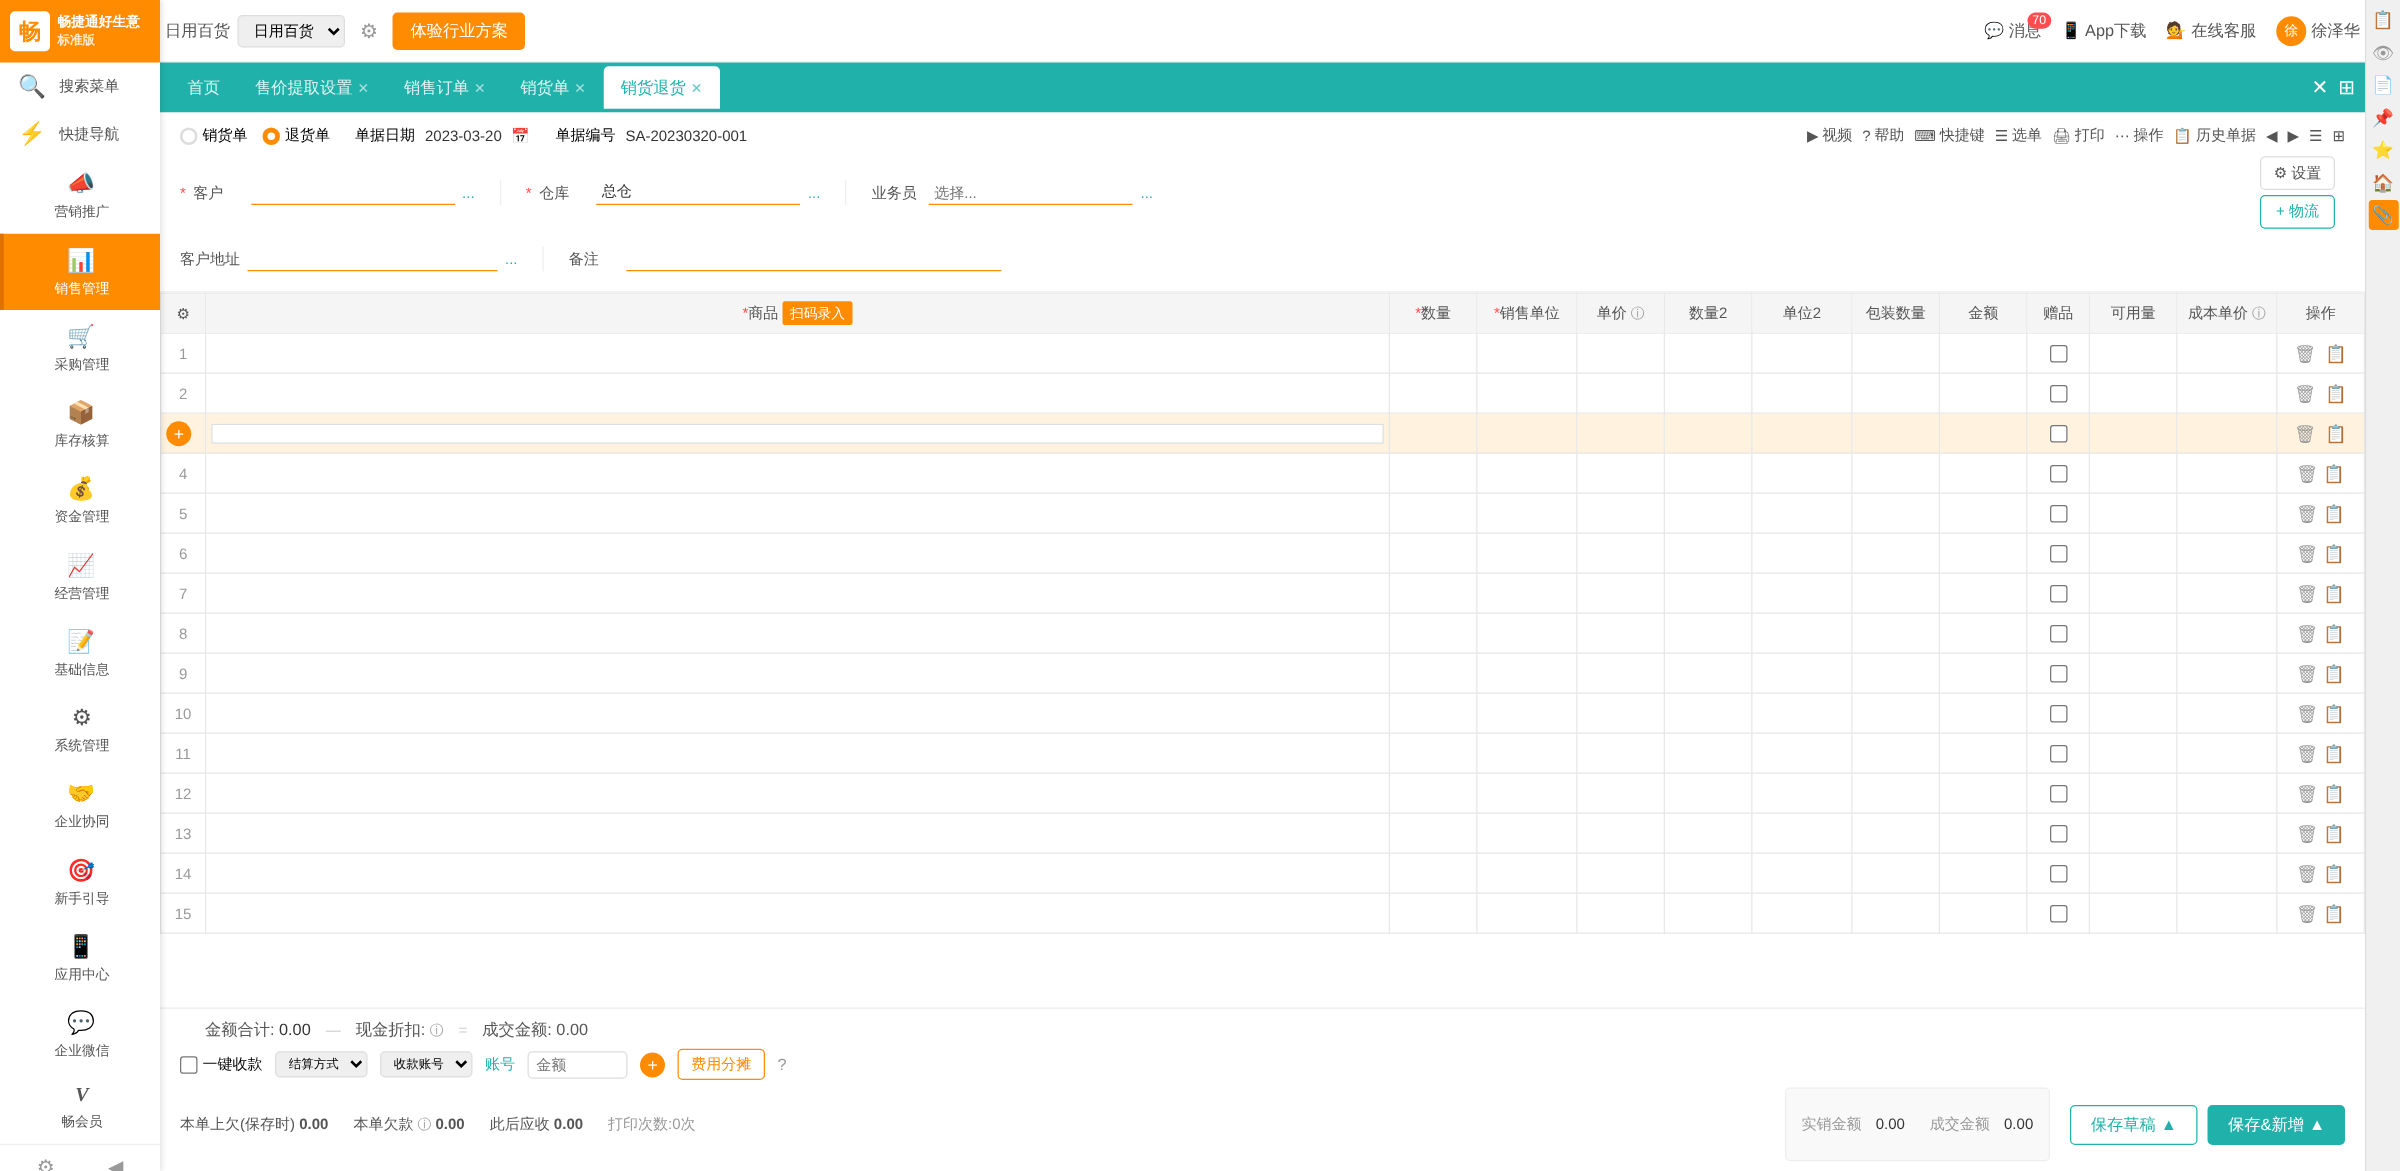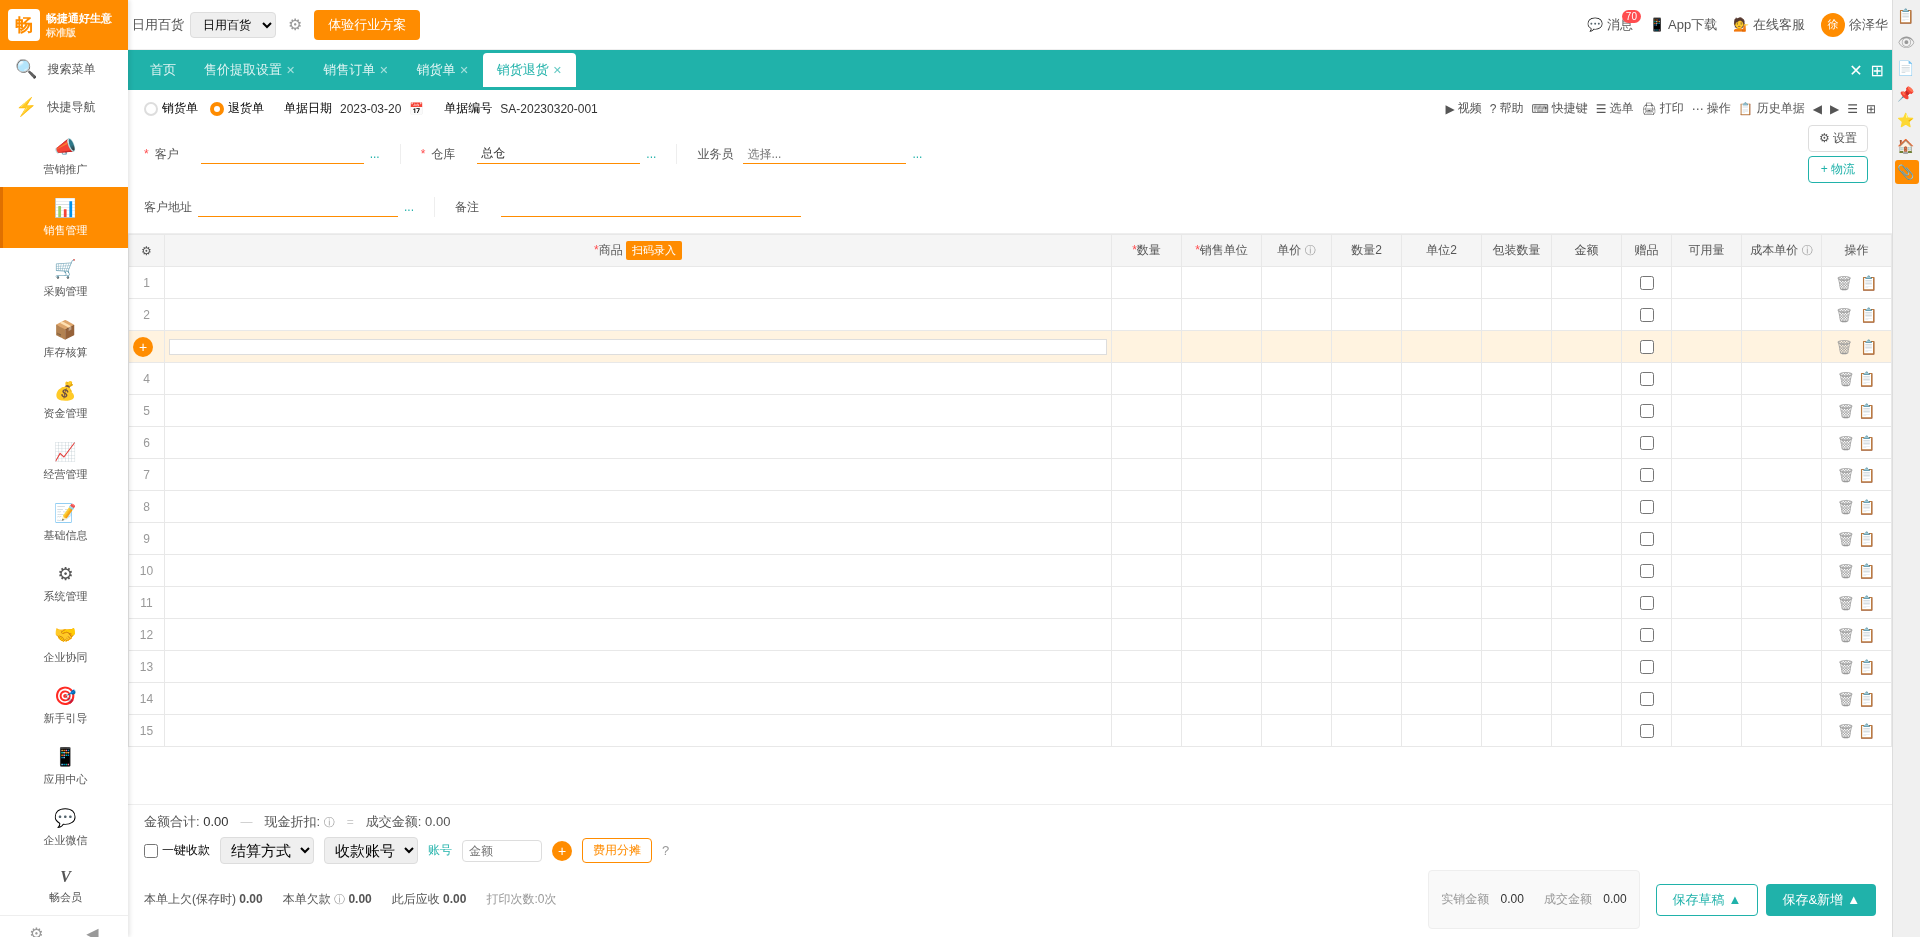--- a/index.html
+++ b/index.html
@@ -90,31 +90,31 @@
     .col-ops { width: 70px; }
     .checkbox-cell { display: flex; align-items: center; justify-content: center; }
     input[type="checkbox"] { width: 14px; height: 14px; }
     .row-add-btn { width: 20px; height: 20px; border-radius: 50%; background: #ff8c00; color: white; display: flex; align-items: center; justify-content: center; cursor: pointer; font-size: 14px; }
     .action-icon { font-size: 14px; color: #999; cursor: pointer; margin: 0 2px; }
     .summary-row td { background: #fdf6e8; font-weight: 500; border-top: 2px solid #e8e8e8; }
     .info-icon { color: #999; font-size: 11px; cursor: pointer; }
 
     
     .footer { border-top: 1px solid #eee; padding: 8px 16px; background: #fff; }
-    .footer-row1 { display: flex; align-items: center; gap: 12px; margin-bottom: 6px; }
+    .footer-row1 { display: flex; align-items: center; gap: 12px; margin-bottom: 6px; margin-left: 20px; }
     .footer-total { font-size: 13px; color: #555; }
     .footer-total .num { color: #333; font-weight: 500; }
     .footer-dash { color: #ccc; }
     .footer-discount { font-size: 13px; color: #555; }
     .footer-eq { color: #ccc; }
     .footer-deal { font-size: 13px; color: #555; }
 
     .footer-row2 { display: flex; align-items: center; gap: 10px; }
     .footer-checkbox { display: flex; align-items: center; gap: 4px; }
-    .footer-select { border: 1px solid #ddd; border-radius: 4px; padding: 3px 6px; font-size: 15px; }
+    .footer-select { border: 1px solid #ddd; border-radius: 4px; padding: 3px 6px; font-size: 10px; }
     .footer-input-field { border: 1px solid #ddd; border-radius: 4px; padding: 3px 6px; font-size: 12px; width: 80px; }
     .btn-add { background: #ff8c00; color: white; border: none; border-radius: 50%; width: 20px; height: 20px; cursor: pointer; font-size: 14px; }
     .btn-split { background: #fff; border: 1px solid #ff8c00; color: #ff8c00; border-radius: 4px; padding: 3px 10px; cursor: pointer; font-size: 12px; }
     .help-icon { color: #999; font-size: 13px; cursor: pointer; }
 
     .footer-bottom { display: flex; align-items: center; justify-content: space-between; margin-top: 6px; }
     .footer-info { display: flex; gap: 20px; font-size: 12px; color: #555; }
     .footer-buttons { display: flex; gap: 8px; }
     .btn-save-draft { background: #fff; border: 1px solid #20b2aa; color: #20b2aa; border-radius: 4px; padding: 6px 16px; cursor: pointer; font-size: 13px; display: flex; align-items: center; gap: 4px; }
     .btn-save-new { background: #20b2aa; color: white; border: none; border-radius: 4px; padding: 6px 16px; cursor: pointer; font-size: 13px; display: flex; align-items: center; gap: 4px; }

